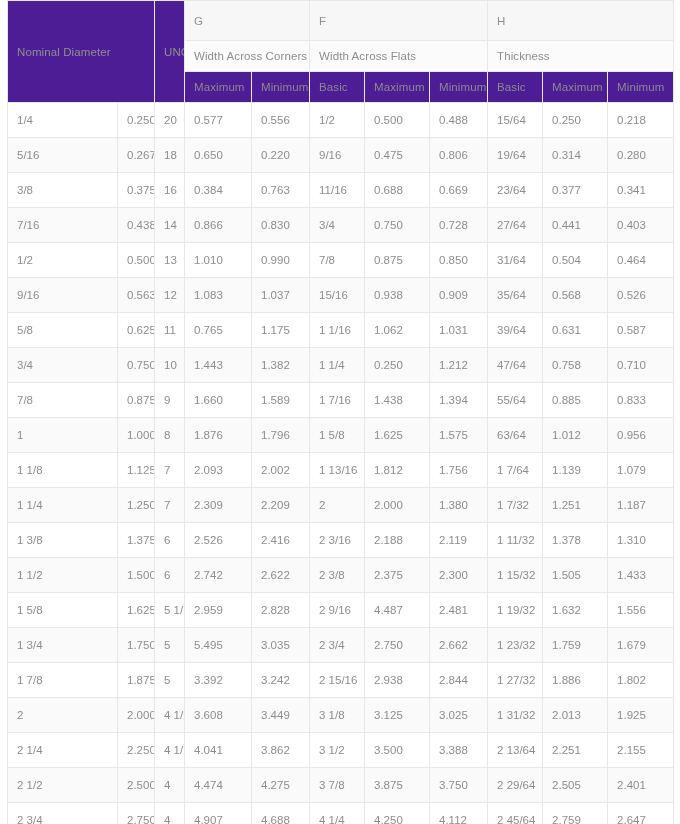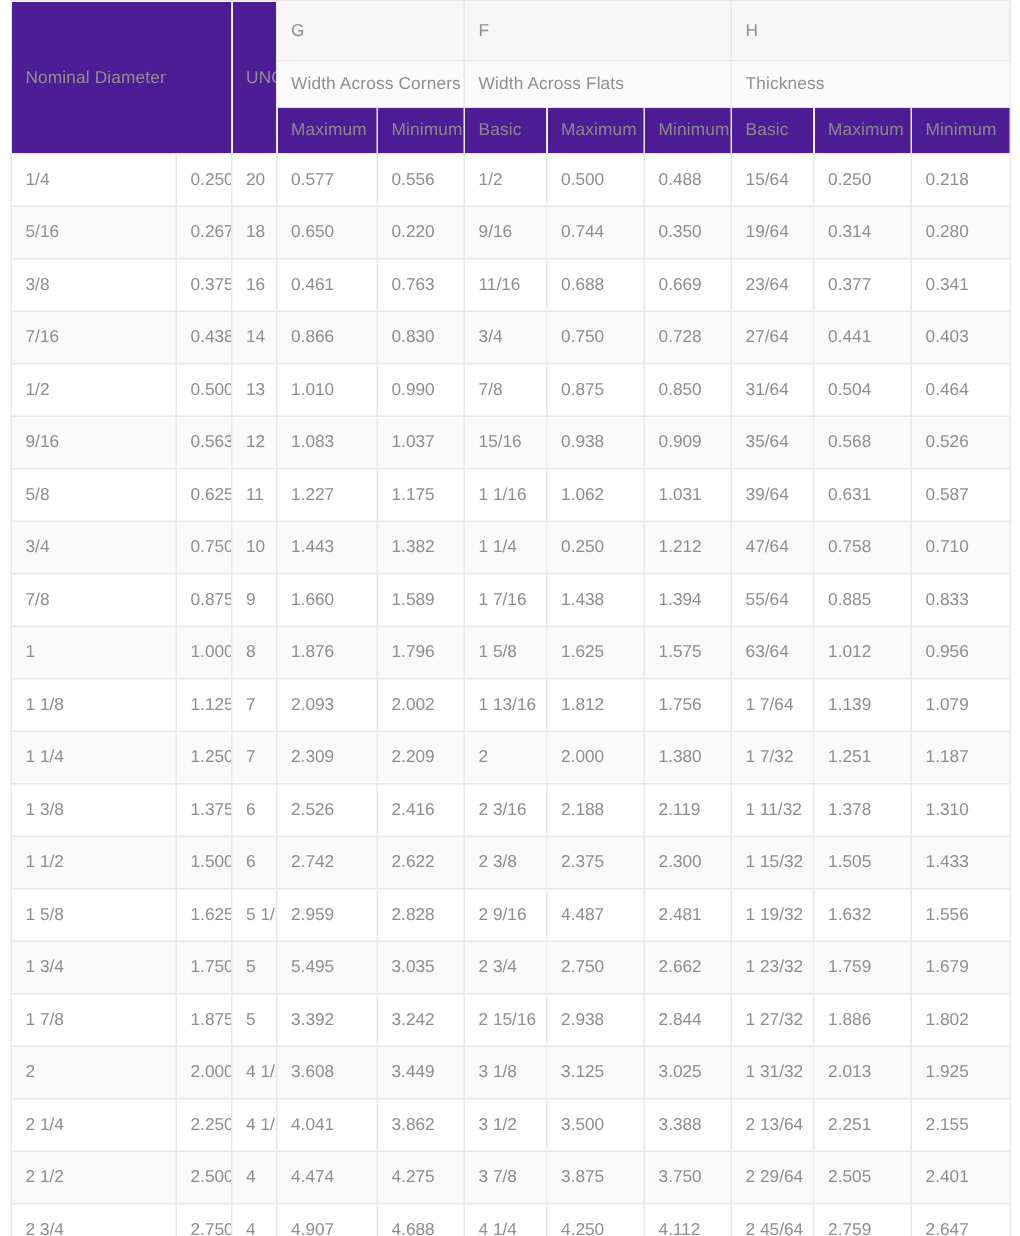--- a/index.html
+++ b/index.html
@@ -147,31 +147,31 @@
           <td>0.250</td>
           <td>0.218</td>
         </tr>
         <tr class="alt">
           <td>5/16</td>
           <td>0.267</td>
           <td>18</td>
           <td>0.650</td>
           <td>0.220</td>
           <td>9/16</td>
-          <td>0.744</td>
-          <td>0.350</td>
+          <td>0.475</td>
+          <td>0.806</td>
           <td>19/64</td>
           <td>0.314</td>
           <td>0.280</td>
         </tr>
         <tr>
           <td>3/8</td>
           <td>0.375</td>
           <td>16</td>
-          <td>0.461</td>
+          <td>0.384</td>
           <td>0.763</td>
           <td>11/16</td>
           <td>0.688</td>
           <td>0.669</td>
           <td>23/64</td>
           <td>0.377</td>
           <td>0.341</td>
         </tr>
         <tr class="alt">
           <td>7/16</td>
@@ -209,21 +209,21 @@
           <td>0.938</td>
           <td>0.909</td>
           <td>35/64</td>
           <td>0.568</td>
           <td>0.526</td>
         </tr>
         <tr>
           <td>5/8</td>
           <td>0.625</td>
           <td>11</td>
-          <td>1.227</td>
+          <td>0.765</td>
           <td>1.175</td>
           <td>1 1/16</td>
           <td>1.062</td>
           <td>1.031</td>
           <td>39/64</td>
           <td>0.631</td>
           <td>0.587</td>
         </tr>
         <tr class="alt">
           <td>3/4</td>

